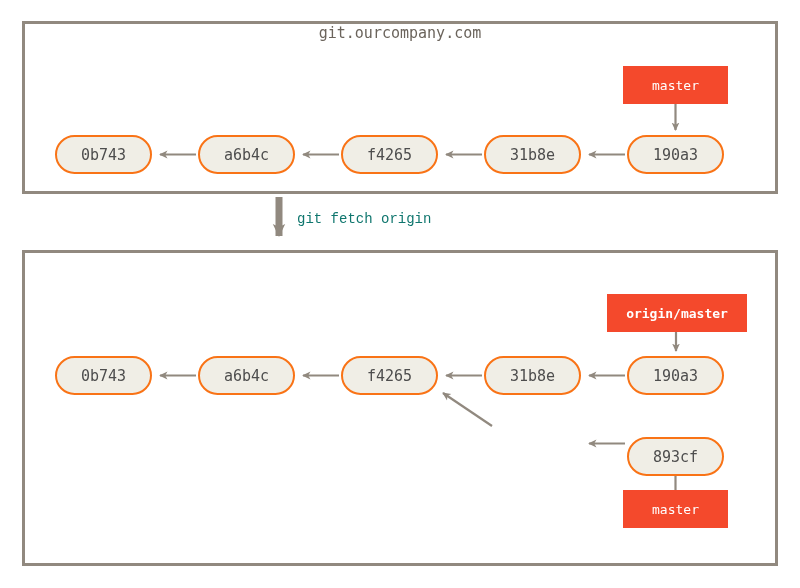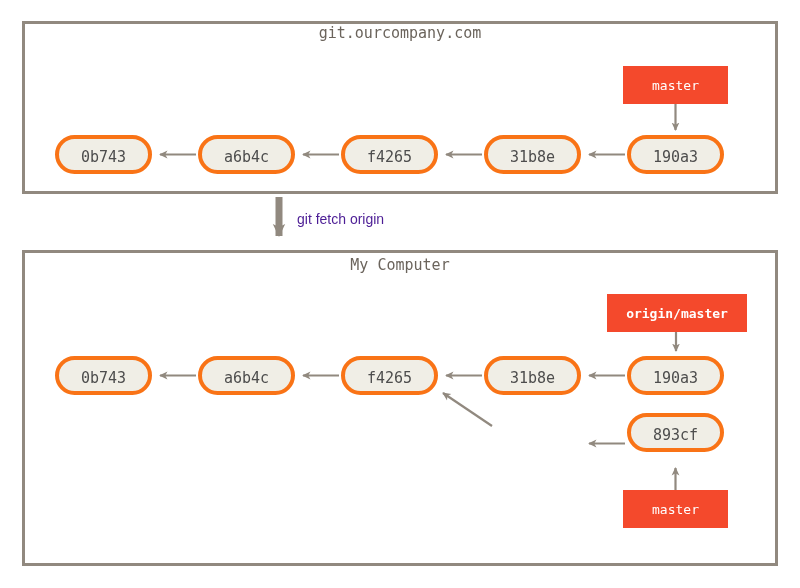--- a/index.html
+++ b/index.html
@@ -52,21 +52,21 @@
   }
   #title-remote { left: 22px; top: 24px; }
   #title-local  { left: 22px; top: 256px; }
 
   .commit {
     position: absolute;
     width: 97px;
     height: 39px;
     border-radius: 19.5px;
     background: #f0eee6;
-    border: 4px solid #f97316;
+    border: 2px solid #f97316;
     box-sizing: border-box;
     color: #4d4d4d;
     font-size: 15px;
     line-height: 37px;
     text-align: center;
     font-family: "DejaVu Sans Mono", "Liberation Mono", monospace;
   }
   .branch {
     position: absolute;
     background: #f4492c;
@@ -75,23 +75,23 @@
     text-align: center;
     font-family: "DejaVu Sans Mono", "Liberation Mono", monospace;
     box-sizing: border-box;
     display: flex;
     align-items: center;
     justify-content: center;
     white-space: nowrap;
   }
   .fetch-label {
     position: absolute;
-    color: #4c1d95;
+    color: #0f766e;
     font-size: 14px;
-    font-family: Liberation Sans, sans-serif;
+    font-family: Liberation Mono, monospace;
     white-space: nowrap;
   }
 </style>
 </head>
 <body>
 
 <div id="stage">
 
   <svg class="layer" viewBox="0 0 800 588">
     <defs>
@@ -132,35 +132,34 @@
     <g stroke="#91897f" stroke-width="2.2" fill="none">
       <line x1="676" y1="332" x2="676" y2="351" marker-end="url(#ah)"></line>
       <line x1="675.5" y1="490" x2="675.5" y2="468" marker-end="url(#ah)"></line>
     </g>
   </svg>
 
   <div class="frame" id="frame-remote"></div>
   <div class="frame-title" id="title-remote">git.ourcompany.com</div>
 
   <div class="frame" id="frame-local"></div>
-  <div class="frame-title" id="title-local">My Computer</div>
 
   <div class="fetch-label" style="left:297px; top:211px;">git fetch origin</div>
 
   <div class="commit" style="left:55px;  top:135px;">0b743</div>
   <div class="commit" style="left:198px; top:135px;">a6b4c</div>
   <div class="commit" style="left:341px; top:135px;">f4265</div>
   <div class="commit" style="left:484px; top:135px;">31b8e</div>
   <div class="commit" style="left:627px; top:135px;">190a3</div>
 
   <div class="branch" style="left:623px; top:66px; width:105px; height:38px;">master</div>
 
   <div class="commit" style="left:55px;  top:356px;">0b743</div>
   <div class="commit" style="left:198px; top:356px;">a6b4c</div>
   <div class="commit" style="left:341px; top:356px;">f4265</div>
   <div class="commit" style="left:484px; top:356px;">31b8e</div>
   <div class="commit" style="left:627px; top:356px;">190a3</div>
-  <div class="commit" style="left:627px; top:413px;">893cf</div>
+  <div class="commit" style="left:627px; top:437px;">893cf</div>
 
   <div class="branch" style="left:607px; top:294px; width:140px; height:38px;font-weight:bold;">origin/master</div>
   <div class="branch" style="left:623px; top:490px; width:105px; height:38px;">master</div>
 
 </div>
 
 </body></html>

